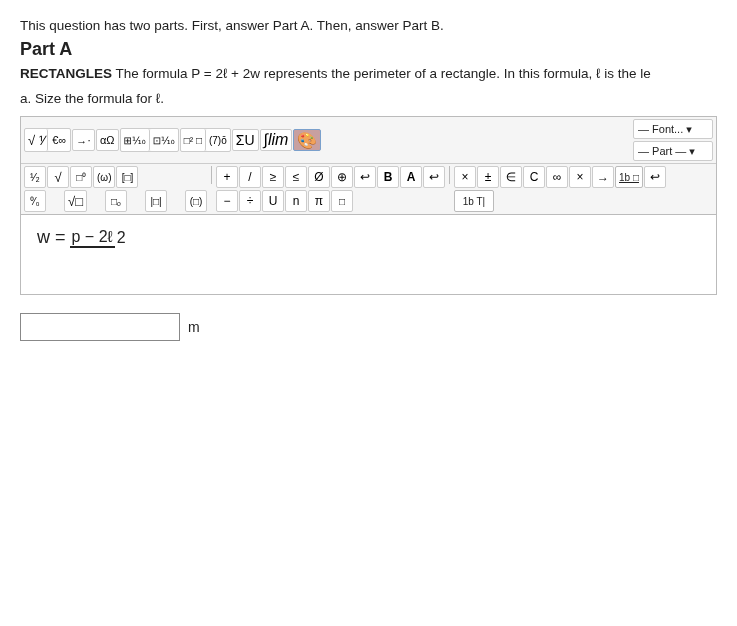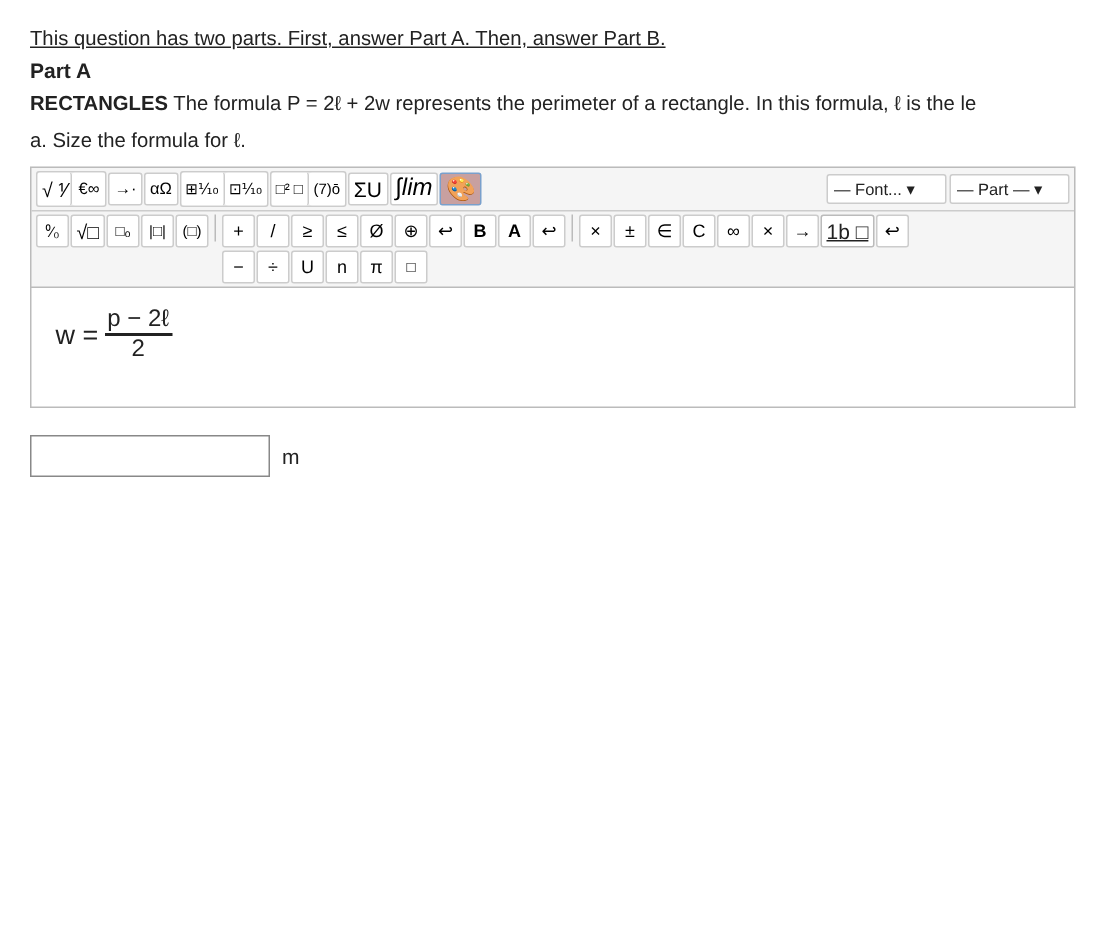--- a/index.html
+++ b/index.html
@@ -5,22 +5,22 @@
     * { box-sizing: border-box; margin: 0; padding: 0; }
     body {
       font-family: Arial, sans-serif;
       font-size: 14px;
       background: #fff;
       color: #222;
       width: 737px;
       min-height: 626px;
       padding: 18px 20px;
     }
-    .intro-text { font-size: 13.5px; margin-bottom: 4px; text-decoration: underline; }
-    .part-label { font-weight: bold; font-size: 14px; margin-bottom: 6px; margin-top: 6px; }
+    .intro-text { font-size: 13.5px; margin-bottom: 4px; }
+    .part-label { font-weight: bold; font-size: 18px; margin-bottom: 6px; margin-top: 6px; }
     .rectangles-text { font-size: 13.5px; margin-bottom: 10px; }
     .rectangles-text b { font-weight: bold; }
     .solve-label { font-size: 13.5px; margin-bottom: 10px; }
 
     
     .math-toolbar {
       border: 1px solid #bbb;
       background: #f5f5f5;
       display: flex;
       flex-direction: column;
@@ -63,21 +63,21 @@
       border-radius: 2px;
       overflow: hidden;
     }
     .tb-group .tb-btn { border: none; border-right: 1px solid #ccc; }
     .tb-group .tb-btn:last-child { border-right: none; }
 
     
     .toolbar-right {
       margin-left: auto;
       display: flex;
-      flex-direction: row;
+      flex-direction: column;
       gap: 2px;
       padding-left: 4px;
     }
     .tb-dropdown {
       display: inline-flex;
       align-items: center;
       border: 1px solid #ccc;
       background: #fff;
       font-size: 11px;
       padding: 1px 4px;
@@ -98,21 +98,21 @@
       align-items: flex-start;
     }
     .math-formula {
       font-size: 18px;
       display: flex;
       align-items: center;
       gap: 4px;
     }
     .frac {
       display: inline-flex;
-      flex-direction: column;
+      flex-direction: row;
       align-items: center;
       font-size: 16px;
       vertical-align: middle;
     }
     .frac .numer { border-bottom: 2px solid #222; padding: 0 2px; font-size: 16px; }
     .frac .denom { padding: 0 2px; font-size: 16px; }
 
     
     .part-b-section { margin-top: 18px; }
     .part-b-question { font-size: 13.5px; margin-bottom: 14px; }
@@ -187,20 +187,27 @@
       <div class="tb-dropdown">
         <span>— Part — ▾</span>
       </div>
     </div>
   </div>
 
   <div class="toolbar-row2" style="flex-wrap:nowrap; align-items:stretch;">
 
     <div style="display:flex; flex-direction:column; gap:2px;">
       <div style="display:flex; gap:1px;">
+        <button class="tb-btn" style="font-size:11px;">¹⁄₂</button>
+        <button class="tb-btn" style="font-size:13px;">√</button>
+        <button class="tb-btn" style="font-size:10px;">□⁰</button>
+        <button class="tb-btn" style="font-size:10px;">(ω)</button>
+        <button class="tb-btn" style="font-size:10px;">[□]</button>
+      </div>
+      <div style="display:flex; gap:18px;">
         <button class="tb-btn" style="font-size:10px;">⁰⁄₀</button>
         <button class="tb-btn" style="font-size:13px;">√□</button>
         <button class="tb-btn" style="font-size:10px;">□ₒ</button>
         <button class="tb-btn" style="font-size:10px;">|□|</button>
         <button class="tb-btn" style="font-size:10px;">(□)</button>
       </div>
     </div>
 
     <div class="tb-sep" style="margin: 0 3px;"></div>
 
@@ -231,22 +238,26 @@
 
     <div style="display:flex; flex-direction:column; gap:2px;">
       <div style="display:flex; gap:1px;">
         <button class="tb-btn">×</button>
         <button class="tb-btn">±</button>
         <button class="tb-btn">∈</button>
         <button class="tb-btn">C</button>
         <button class="tb-btn">∞</button>
         <button class="tb-btn">×</button>
         <button class="tb-btn">→</button>
-        <span class="special-box" style="font-size:14px;text-decoration:underline;">1b □</span>
+        <span class="special-box" style="font-size:10px;text-decoration:underline;">1b □</span>
         <button class="tb-btn">↩</button>
+      </div>
+      <div style="display:flex; gap:1px;">
+
+        <span class="special-box" style="font-size:10px; min-width:40px;">1b T|</span>
       </div>
     </div>
 
   </div>
 </div>
 
 <div class="math-area">
   <div class="math-formula">
     <span style="font-size:18px;">w = </span>
     <span class="frac">

